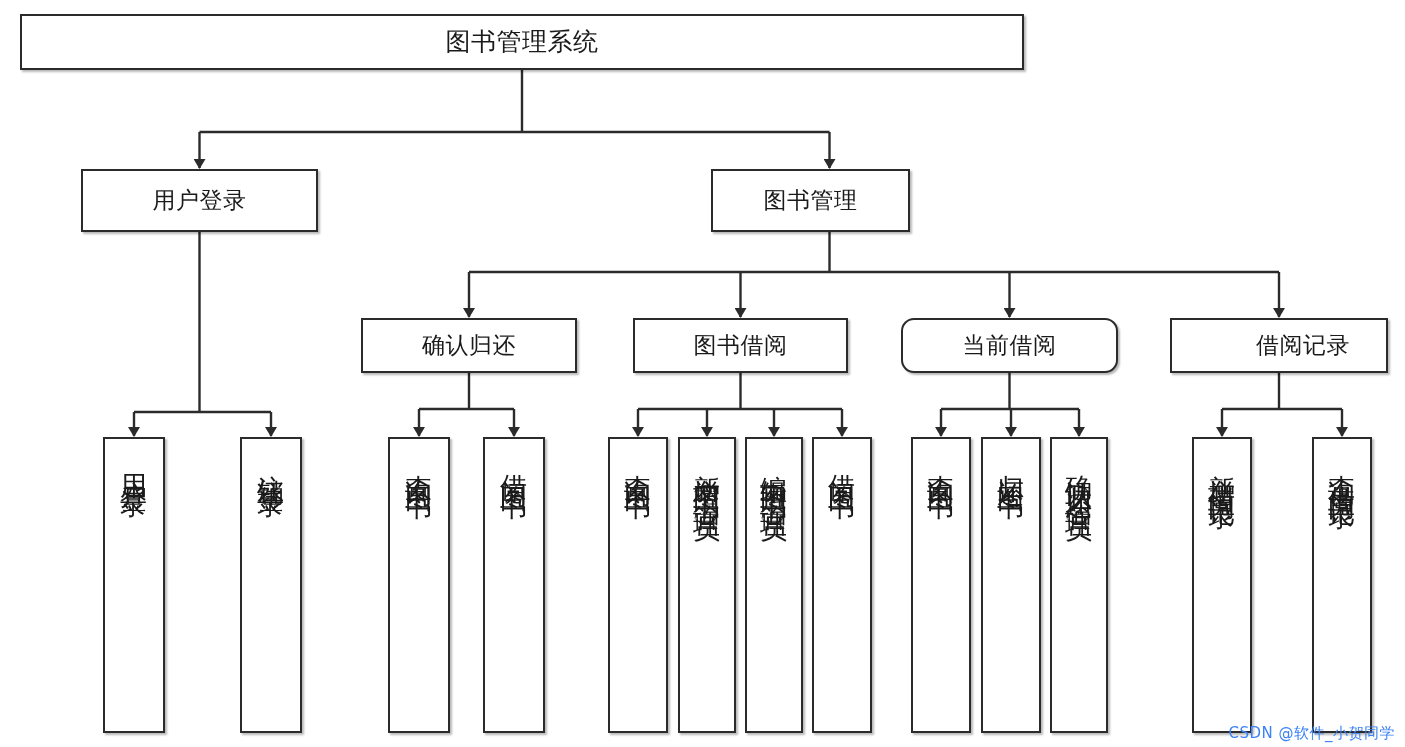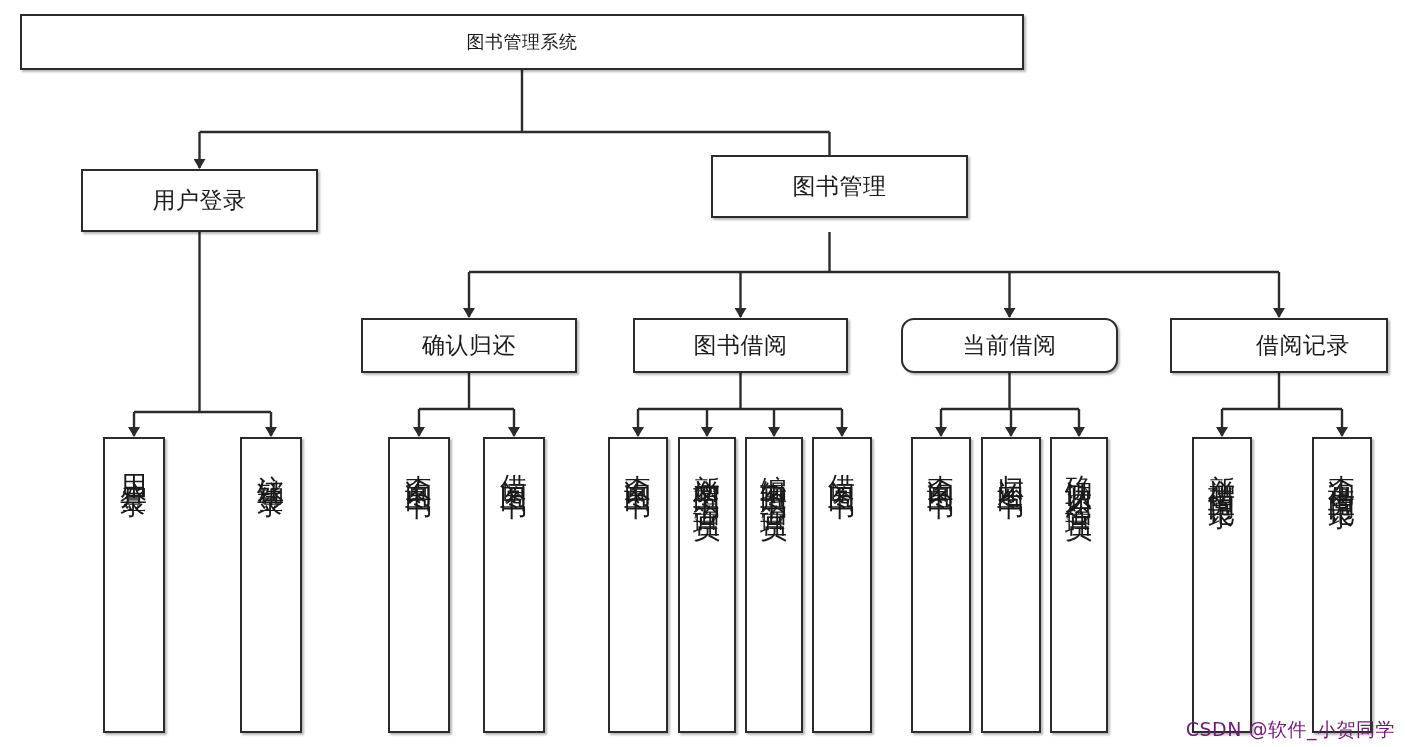--- a/index.html
+++ b/index.html
@@ -51,29 +51,29 @@
   }
   .node.vert .node-label {
     writing-mode: vertical-rl;
     text-orientation: upright;
     font-size: 27px;
     letter-spacing: 6px;
     line-height: 1;
     text-align: left;
   }
   .node.root .node-label {
-    font-size: 18px;
+    font-size: 25px;
     font-family: Liberation Serif, serif;
   }
   #watermark {
     position: absolute;
     right: 10px;
     bottom: 4px;
-    font-size: 19px;
-    color: #701a75;
+    font-size: 15px;
+    color: #3b82f6;
     letter-spacing: 0.5px;
     white-space: nowrap;
     user-select: none;
   }
 </style>
 </head>
 <body>
 
 <div id="canvas">
   <svg id="edges" viewBox="0 0 1405 747" xmlns="http://www.w3.org/2000/svg">
@@ -116,21 +116,21 @@
       <line x1="1222" y1="409" x2="1222" y2="436" stroke="#2b2b2b" stroke-width="2.4" marker-end="url(#arr)"></line>
       <line x1="1342" y1="409" x2="1342" y2="436" stroke="#2b2b2b" stroke-width="2.4" marker-end="url(#arr)"></line>
     </svg>
   <div id="nodes">
       <div class="node horiz root" style="left: 20px; top: 14px; width: 1004px; height: 56px;">
         <span class="node-label">图书管理系统</span>
       </div>
       <div class="node horiz" style="left: 81px; top: 169px; width: 237px; height: 63px;">
         <span class="node-label">用户登录</span>
       </div>
-      <div class="node horiz" style="left: 711px; top: 155px; width: 257px; height: 63px;">
+      <div class="node horiz" style="left: 711px; top: 169px; width: 199px; height: 63px;">
         <span class="node-label">图书管理</span>
       </div>
       <div class="node horiz" style="left: 361px; top: 318px; width: 216px; height: 55px;">
         <span class="node-label">确认归还</span>
       </div>
       <div class="node horiz" style="left: 633px; top: 318px; width: 215px; height: 55px;">
         <span class="node-label">图书借阅</span>
       </div>
       <div class="node horiz" style="left: 901px; top: 318px; width: 217px; height: 55px; border-radius: 13px;">
         <span class="node-label">当前借阅</span>

